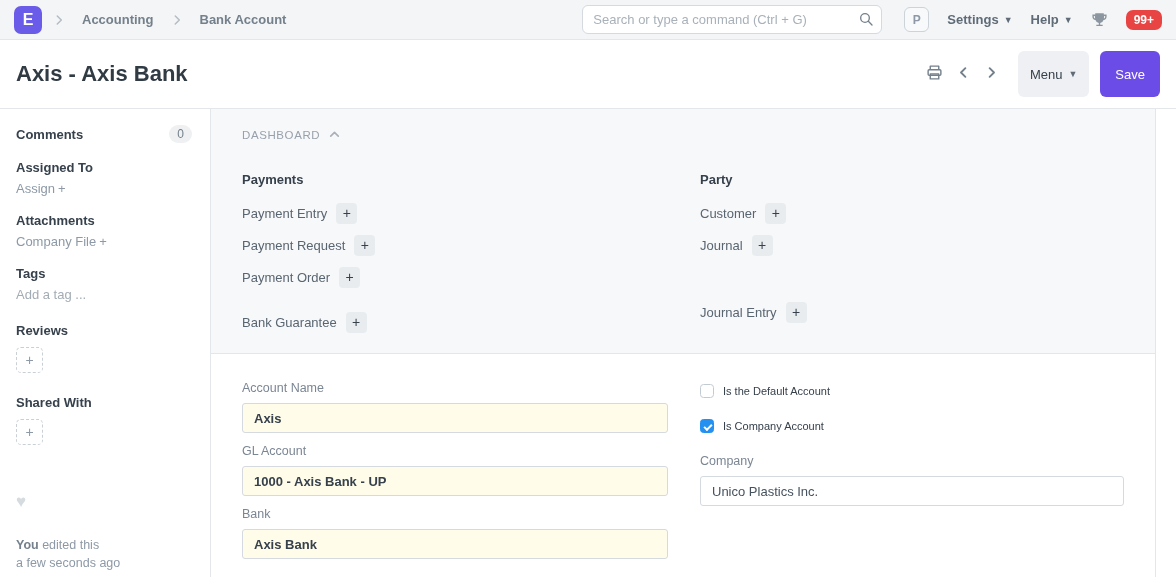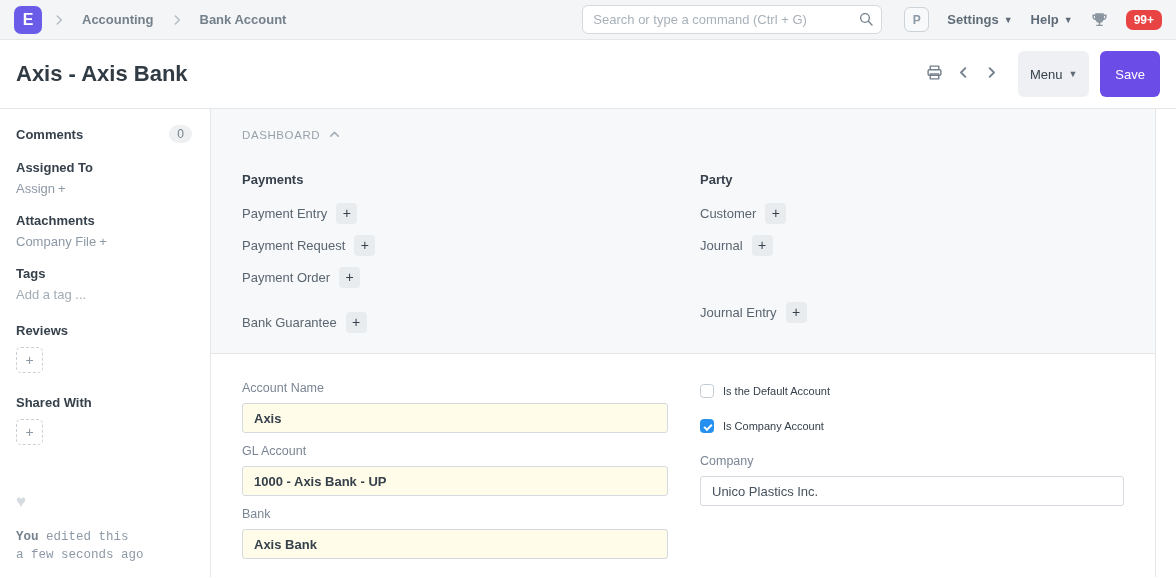--- a/index.html
+++ b/index.html
@@ -45,21 +45,21 @@
   .sb-row { display:flex; justify-content:space-between; align-items:center; }
   .sb-title { font-weight:600; color:#36414c; }
   .count-pill { background:#eef0f2; color:#74808b; font-size:12px; padding:2px 8px; border-radius:10px; cursor:pointer; }
   .sb-section { margin-top:17px; }
   .sb-action { color:#8d99a6; margin-top:6px; cursor:pointer; }
   .sb-action .plus { margin-left:3px; }
   .sb-muted { color:#a3acb4; margin-top:6px; cursor:pointer; }
   .dashed-plus { margin-top:9px; width:27px; height:26px; border:1px dashed #c8cfd5; border-radius:5px;
     background:#fff; color:#8d99a6; font-size:14px; cursor:pointer; }
   .heart { color:#d6dbe0; font-size:17px; margin-top:47px; cursor:pointer; }
-  .edited { margin-top:16px; color:#8d99a6; font-size:12.5px; line-height:1.45;font-family:Liberation Mono, monospace; }
+  .edited { margin-top:24px; color:#8d99a6; font-size:12.5px; line-height:1.45; }
   .edited b { color:#74808b; }
 
   .main { width:945px; border-right:1px solid #e4e7ea; flex-shrink:0; }
 
   
   .dash { height:245px; background:#f7f8fa; border-bottom:1px solid #e4e7ea; padding:19px 31px 0 31px; }
   .dash-head { display:flex; align-items:flex-end; gap:8px; cursor:pointer; }
   .dash-title { font-size:11.5px; letter-spacing:0.6px; color:#98a1ab; font-weight:500; }
   .dash-cols { display:grid; grid-template-columns:458px 1fr; margin-top:31px; }
   .dash-col-head { font-size:13px; font-weight:700; color:#36414c; margin-bottom:16px; }

